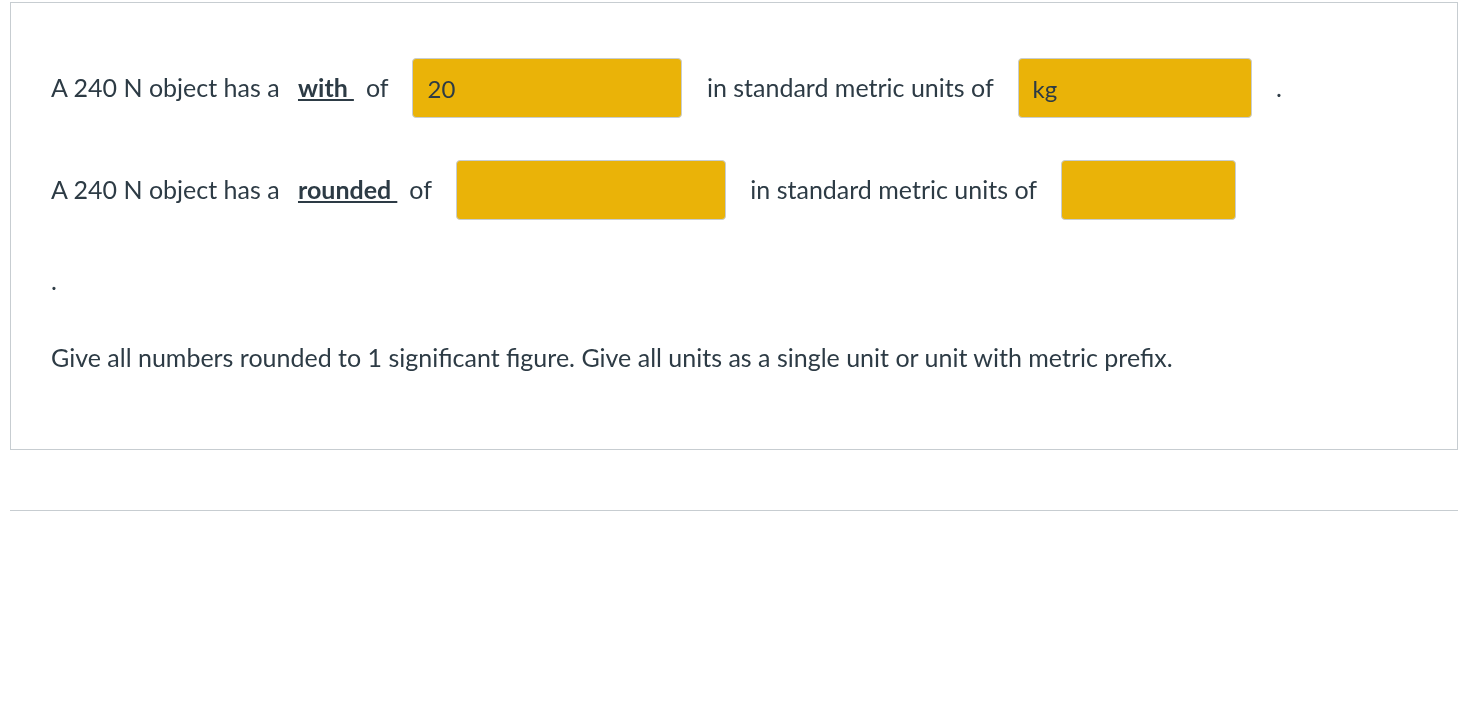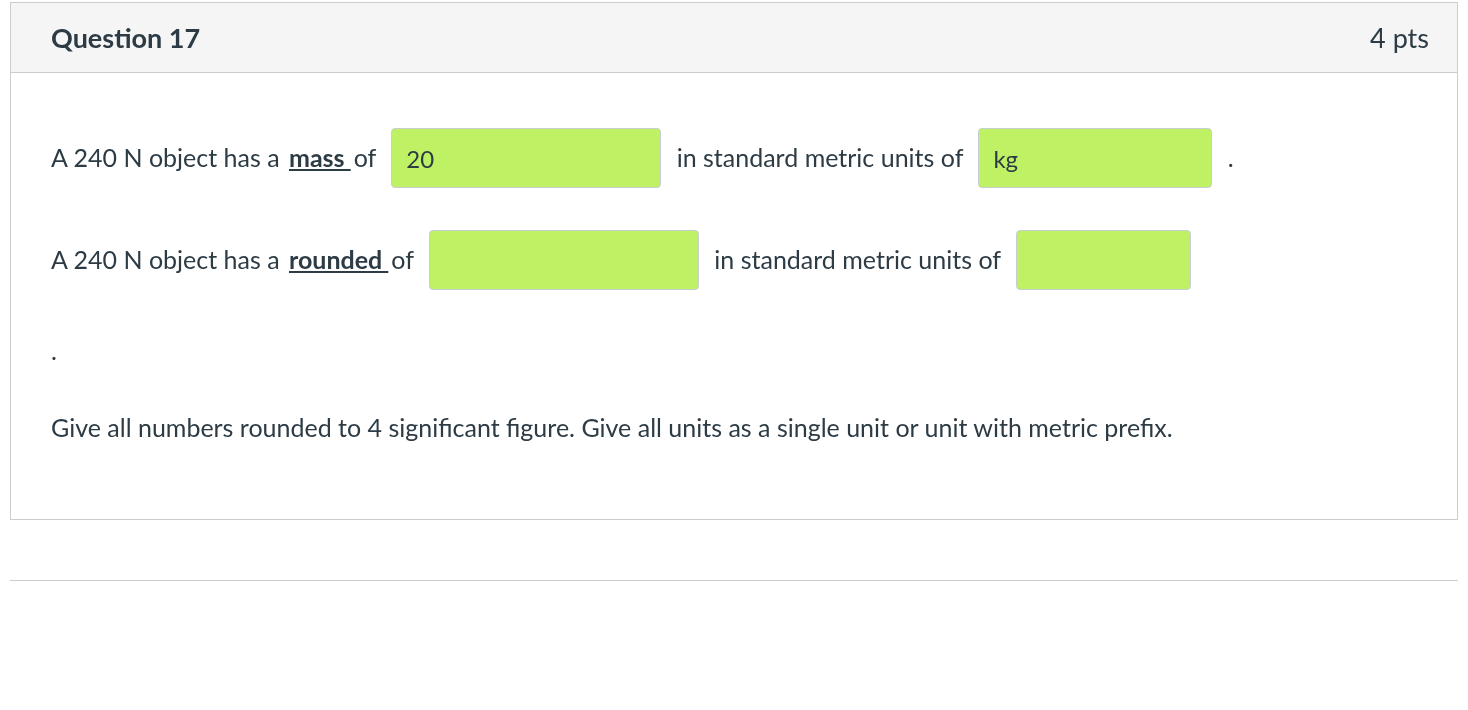--- a/index.html
+++ b/index.html
@@ -41,40 +41,40 @@
       padding: 55px 40px 70px 40px;
       line-height: 1.5;
     }
     .question-line {
       margin-bottom: 42px;
       color: #2d3b45;
       font-size: 25px;
       display: flex;
       flex-wrap: wrap;
       align-items: center;
-      gap: 3px;
+      gap: 12px;
     }
     .question-line span.text {
       white-space: pre;
     }
     .term {
       font-weight: 700;
       text-decoration: underline;
     }
     input.blank {
       display: inline-block;
       vertical-align: middle;
       height: 60px;
       border: 1px solid #c7cdd1;
       border-radius: 4px;
       padding: 6px 14px;
       font-size: 24px;
       font-family: inherit;
       color: #2d3b45;
-      background: #bef264;
+      background: #eab308;
       margin: 0 6px;
     }
     .blank-wide {
       width: 270px;
     }
     .blank-med {
       width: 234px;
     }
     .blank-last {
       width: 175px;
@@ -93,45 +93,41 @@
     .footer-rule {
       border: none;
       border-top: 1px solid #c7cdd1;
       margin: 60px 10px 0 10px;
     }
   </style>
 </head>
 <body>
 
 <div class="question-container">
-  <div class="question-header">
-    <div class="question-title">Question 17</div>
-    <div class="question-points">4 pts</div>
-  </div>
   <div class="question-body">
 
     <div class="question-line">
       <span class="text">A 240 N object has a </span>
-        <span class="term text">mass </span>
+        <span class="term text">with </span>
         <span class="text">of </span>
       <input type="text" class="blank blank-wide" value="20" style="">
       <span class="text"> in standard metric units of </span>
       <input type="text" class="blank blank-med" value="kg" style="">
       <span class="text"> .</span>
     </div>
 
     <div class="question-line">
       <span class="text">A 240 N object has a </span>
         <span class="term text">rounded </span>
         <span class="text">of </span>
       <input type="text" class="blank blank-wide" value="" style="">
       <span class="text"> in standard metric units of </span>
       <input type="text" class="blank blank-last" value="" style="">
     </div>
 
     <div class="period-line">.</div>
 
-    <div class="instructions">Give all numbers rounded to 4 significant figure.  Give all units as a single unit or unit with metric prefix.</div>
+    <div class="instructions">Give all numbers rounded to 1 significant figure.  Give all units as a single unit or unit with metric prefix.</div>
 
   </div>
 </div>
 
 <hr class="footer-rule">
 
 </body></html>

